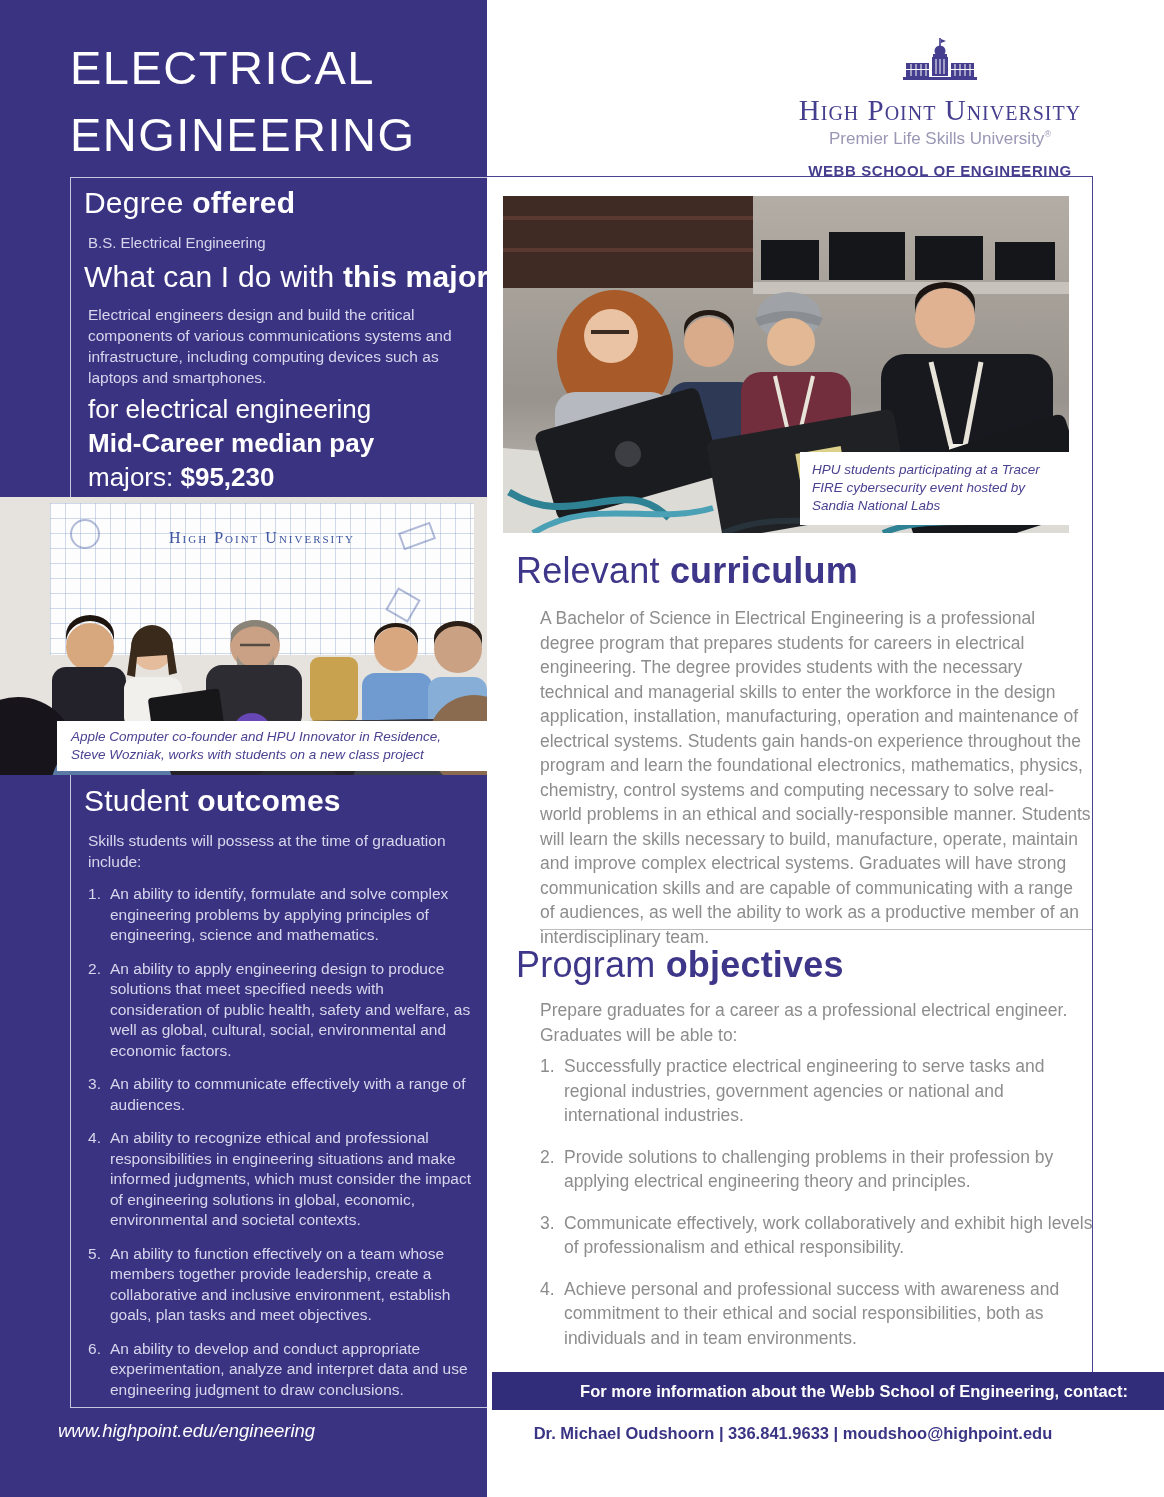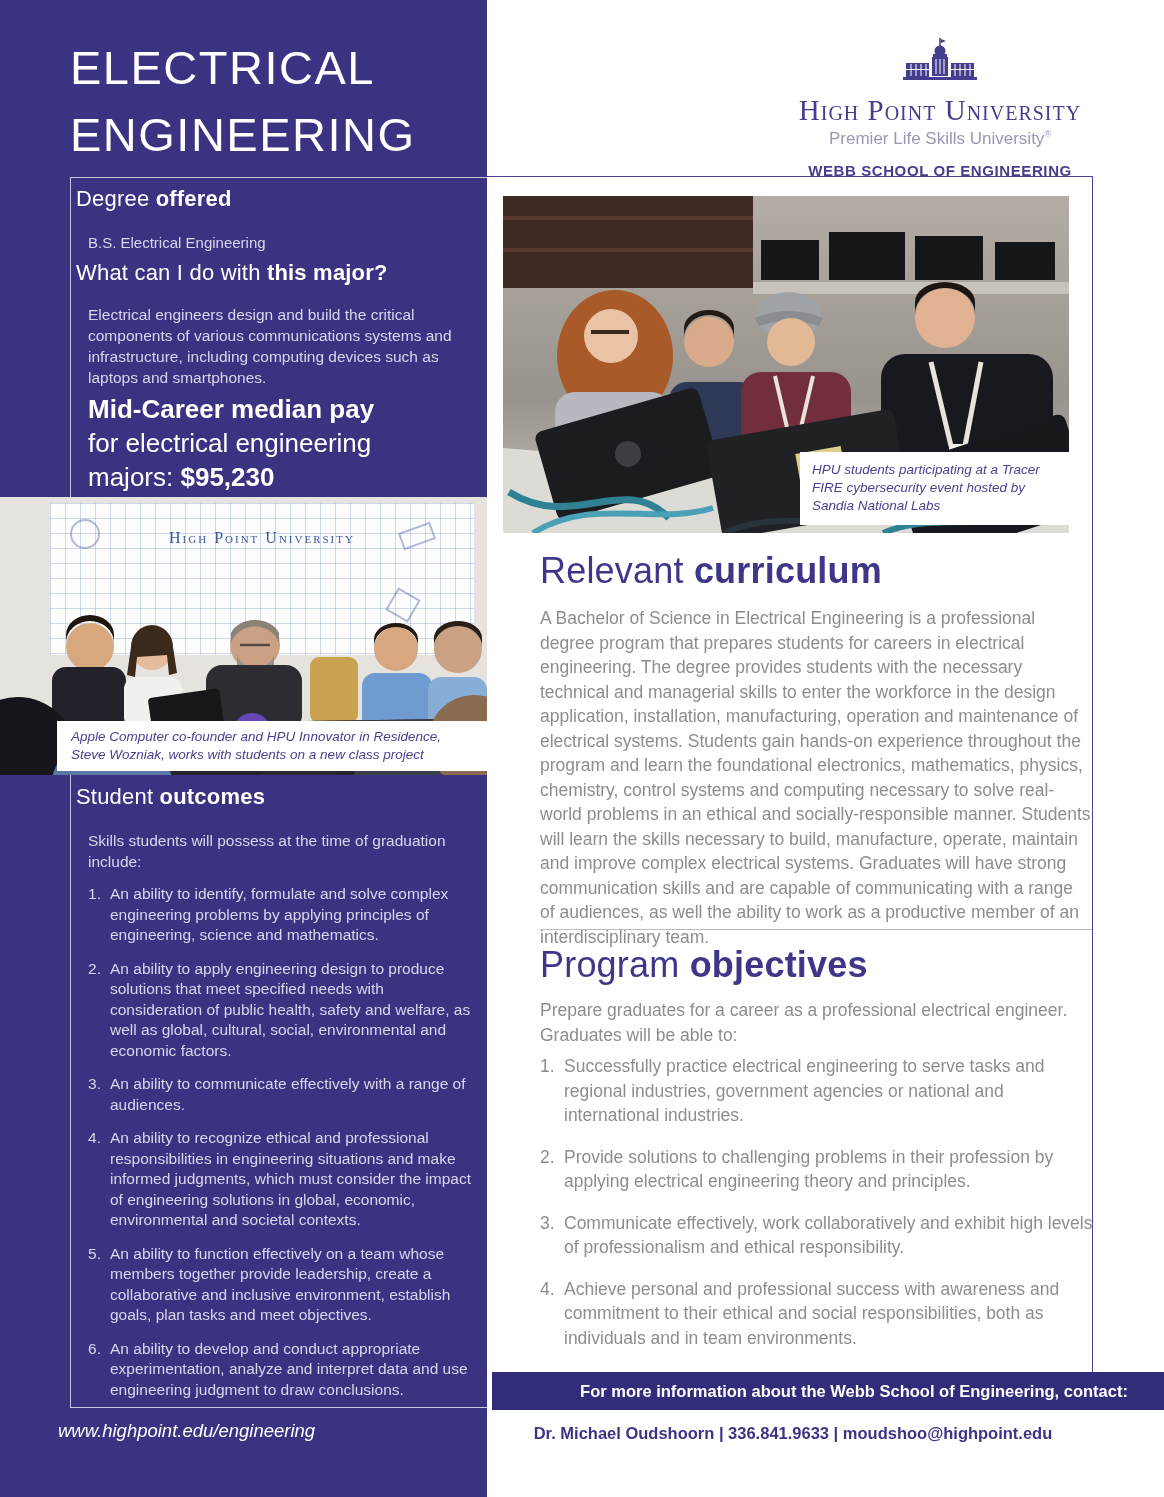--- a/index.html
+++ b/index.html
@@ -6,21 +6,21 @@
   .page{position:relative;width:1164px;height:1497px;background:#ffffff;overflow:hidden;
         font-family:"Liberation Sans",sans-serif;}
 
   
   .leftcol{position:absolute;left:0;top:0;width:487px;height:1497px;background:#3a3382;}
   .page-title{position:absolute;left:70px;top:34px;color:#ffffff;font-size:47px;font-weight:300;
               letter-spacing:1.5px;line-height:67px;white-space:pre;}
   .leftbox{position:absolute;left:70px;top:177px;width:416px;height:1229px;
            border-left:1px solid rgba(255,255,255,.72);border-top:1px solid rgba(255,255,255,.72);
            border-bottom:1px solid rgba(255,255,255,.72);}
-  .hleft{position:absolute;left:76px;color:#ffffff;font-size:22px;font-weight:300;letter-spacing:.2px;}
+  .hleft{position:absolute;left:84px;color:#ffffff;font-size:30px;font-weight:300;letter-spacing:.2px;}
   .hleft b{font-weight:700;}
   .ltext{position:absolute;left:88px;color:#d8d6ec;font-size:15.5px;line-height:21px;}
   .paybig{position:absolute;left:88px;color:#ffffff;font-size:26px;line-height:34px;font-weight:300;}
   .paybig b{font-weight:700;}
 
   
   .wozphoto{position:absolute;left:0;top:497px;width:487px;height:278px;background:#e6e3de;overflow:hidden;}
   .wozbanner{position:absolute;left:50px;top:6px;width:424px;height:152px;background:#fdfdfd;z-index:1;
      background-image:repeating-linear-gradient(to right,rgba(120,150,200,.35) 0 1px,transparent 1px 15px),
                       repeating-linear-gradient(to bottom,rgba(120,150,200,.35) 0 1px,transparent 1px 15px);
@@ -52,21 +52,21 @@
   .logo .school{color:#453e8e;font-size:15px;font-weight:700;letter-spacing:.6px;margin-top:13px;}
 
   
   .classphoto{position:absolute;left:503px;top:196px;width:566px;height:337px;overflow:hidden;
               background:linear-gradient(#b3ada5,#98938c 60%,#c9c6c0);}
   .classcap{position:absolute;right:0px;top:256px;width:269px;background:#ffffff;z-index:2;
             padding:9px 12px 10px 12px;box-sizing:border-box;color:#4a4191;font-style:italic;
             font-size:13.5px;line-height:18px;}
 
   
-  .hright{position:absolute;left:540px;color:#3e3689;font-size:36px;font-weight:300;letter-spacing:.2px;}
+  .hright{position:absolute;left:516px;color:#3e3689;font-size:36px;font-weight:300;letter-spacing:.2px;}
   .hright b{font-weight:700;}
   .gtext{position:absolute;left:540px;color:#8d8d8d;font-size:17.5px;line-height:24.5px;}
   .divider{position:absolute;left:540px;top:929px;width:552px;height:0;border-top:1px solid #bdbdbd;}
   .objlist{position:absolute;left:540px;top:1054px;width:560px;color:#8d8d8d;font-size:17.5px;line-height:24.5px;}
   .objlist li{margin-bottom:17px;padding-left:24px;}
 
   
   .frame-top{position:absolute;left:487px;top:176px;width:606px;height:0;border-top:1px solid #4a4392;}
   .frame-right{position:absolute;left:1092px;top:176px;width:0;height:1196px;border-left:1px solid #4a4392;}
 
@@ -88,22 +88,22 @@
 
   <div class="leftbox"></div>
 
   <div class="hleft" style="top:186px;"><span>Degree </span><b>offered</b></div>
   <div class="ltext" style="top:232px;font-size:15px;">B.S. Electrical Engineering</div>
 
   <div class="hleft" style="top:260px;"><span>What can I do with </span><b>this major?</b></div>
   <div class="ltext" style="top:304px;width:384px;">Electrical engineers design and build the critical components of various communications systems and infrastructure, including computing devices such as laptops and smartphones.</div>
 
   <div class="paybig" style="top:392px;">
+    <div>for electrical engineering</div>
     <div><b>Mid-Career median pay</b></div>
-    <div>for electrical engineering</div>
     <div><span>majors: </span><b>$95,230</b></div>
   </div>
 
   <div class="wozphoto">
     <div class="wozbanner">
       <div class="t1">High Point University</div>
     </div>
     <div class="doodle" style="left:70px;top:22px;width:26px;height:26px;border-radius:50%;"></div>
     <div class="doodle" style="left:400px;top:30px;width:30px;height:14px;transform:rotate(-20deg);"></div>
     <div class="doodle" style="left:390px;top:95px;width:22px;height:22px;transform:rotate(30deg);"></div>

